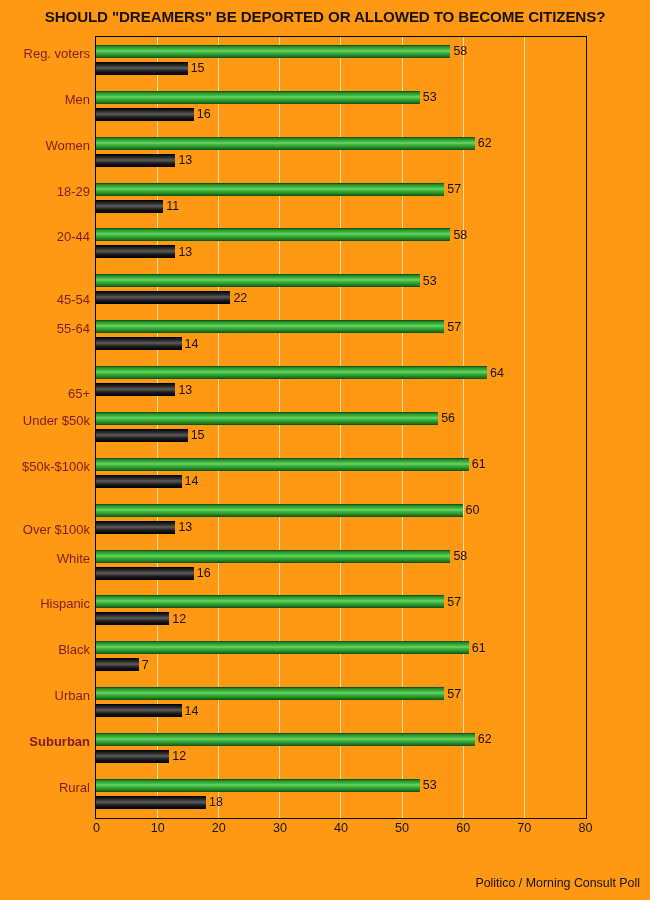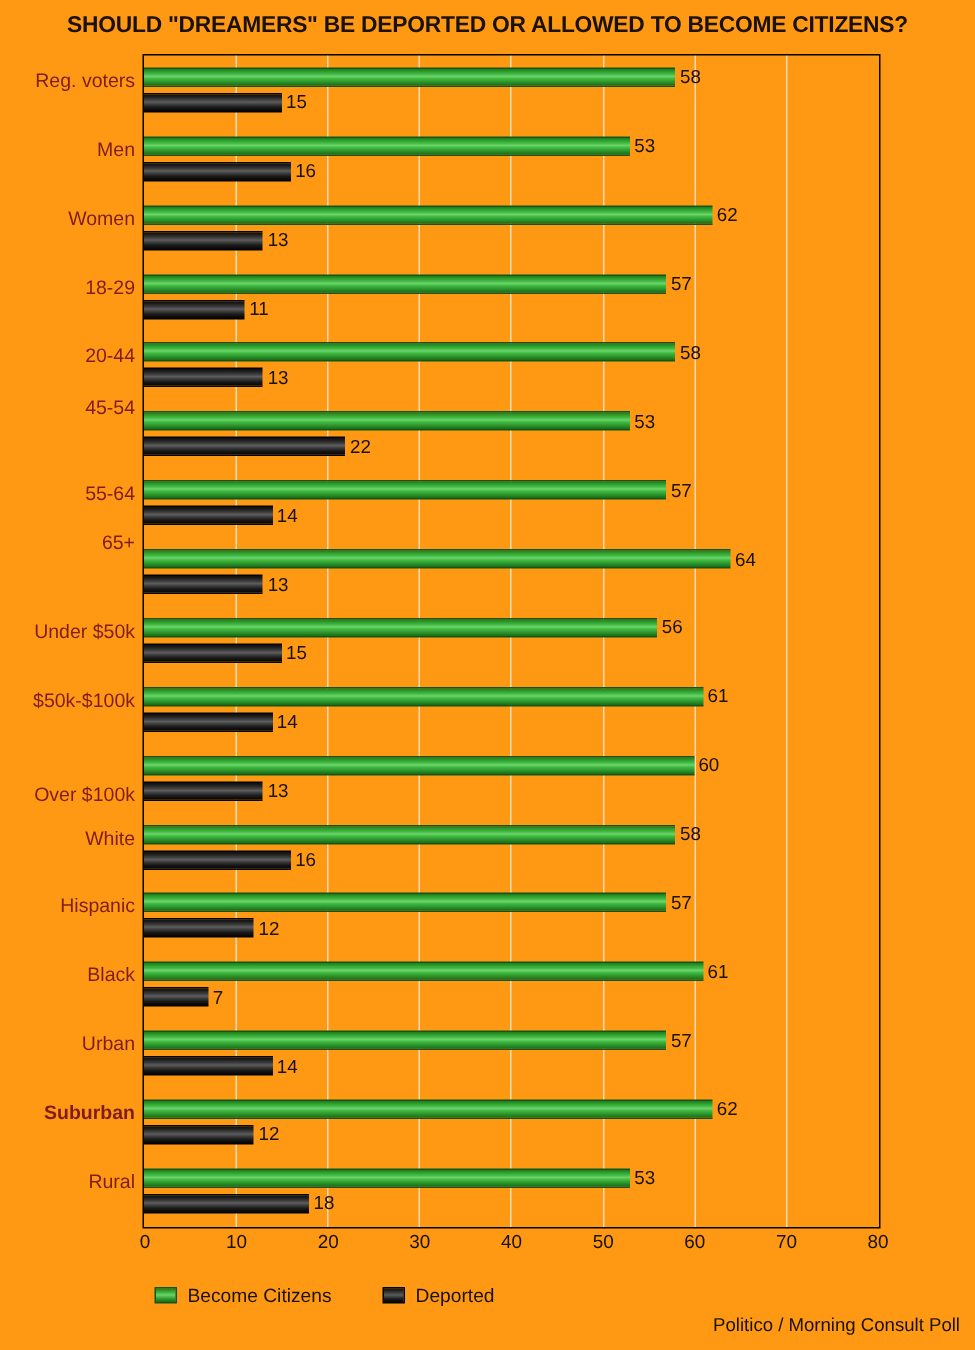--- a/index.html
+++ b/index.html
@@ -177,23 +177,23 @@
 <div id="chart-root">
 
   <div class="chart-title">SHOULD "DREAMERS" BE DEPORTED OR ALLOWED TO BECOME CITIZENS?</div>
 
   <div class="cat-axis">
       <div class="cat-label" style="top: 9.93529px;">Reg. voters</div>
       <div class="cat-label" style="top: 55.8059px;">Men</div>
       <div class="cat-label" style="top: 101.676px;">Women</div>
       <div class="cat-label" style="top: 147.547px;">18-29</div>
       <div class="cat-label" style="top: 193.418px;">20-44</div>
-      <div class="cat-label" style="top: 228px;">45-54</div>
+      <div class="cat-label" style="top: 256px;">45-54</div>
       <div class="cat-label" style="top: 285.159px;">55-64</div>
-      <div class="cat-label" style="top: 318px;">65+</div>
+      <div class="cat-label" style="top: 350px;">65+</div>
       <div class="cat-label" style="top: 376.9px;">Under $50k</div>
       <div class="cat-label" style="top: 422.771px;">$50k-$100k</div>
       <div class="cat-label" style="top: 486px;">Over $100k</div>
       <div class="cat-label" style="top: 514.512px; margin-left: 40px;">White</div>
       <div class="cat-label" style="top: 560.382px;">Hispanic</div>
       <div class="cat-label" style="top: 606.253px;">Black</div>
       <div class="cat-label" style="top: 652.124px;">Urban</div>
       <div class="cat-label" style="top: 697.994px; font-weight: bold;">Suburban</div>
       <div class="cat-label" style="top: 743.865px;">Rural</div>
     </div>
@@ -283,26 +283,16 @@
       <div class="x-tick" style="left: 62.7px;">10</div>
       <div class="x-tick" style="left: 123.8px;">20</div>
       <div class="x-tick" style="left: 184.9px;">30</div>
       <div class="x-tick" style="left: 246px;">40</div>
       <div class="x-tick" style="left: 307.1px;">50</div>
       <div class="x-tick" style="left: 368.2px;">60</div>
       <div class="x-tick" style="left: 429.3px;">70</div>
       <div class="x-tick" style="left: 490.4px;">80</div>
     </div>
 
-  <div class="legend">
-    <div class="legend-item">
-      <span class="legend-swatch green"></span>
-      <span class="legend-label">Become Citizens</span>
-    </div>
-    <div class="legend-item">
-      <span class="legend-swatch dark"></span>
-      <span class="legend-label">Deported</span>
-    </div>
-  </div>
 
   <div class="footer-note">Politico / Morning Consult Poll</div>
 
 </div>
 
 </body></html>

